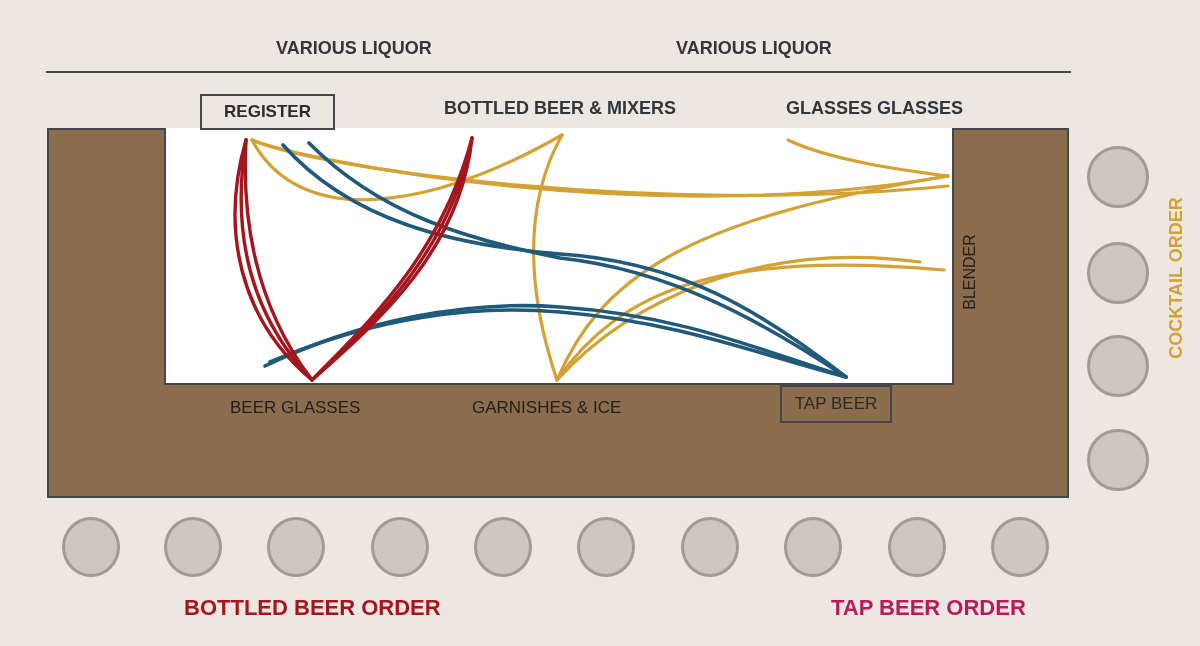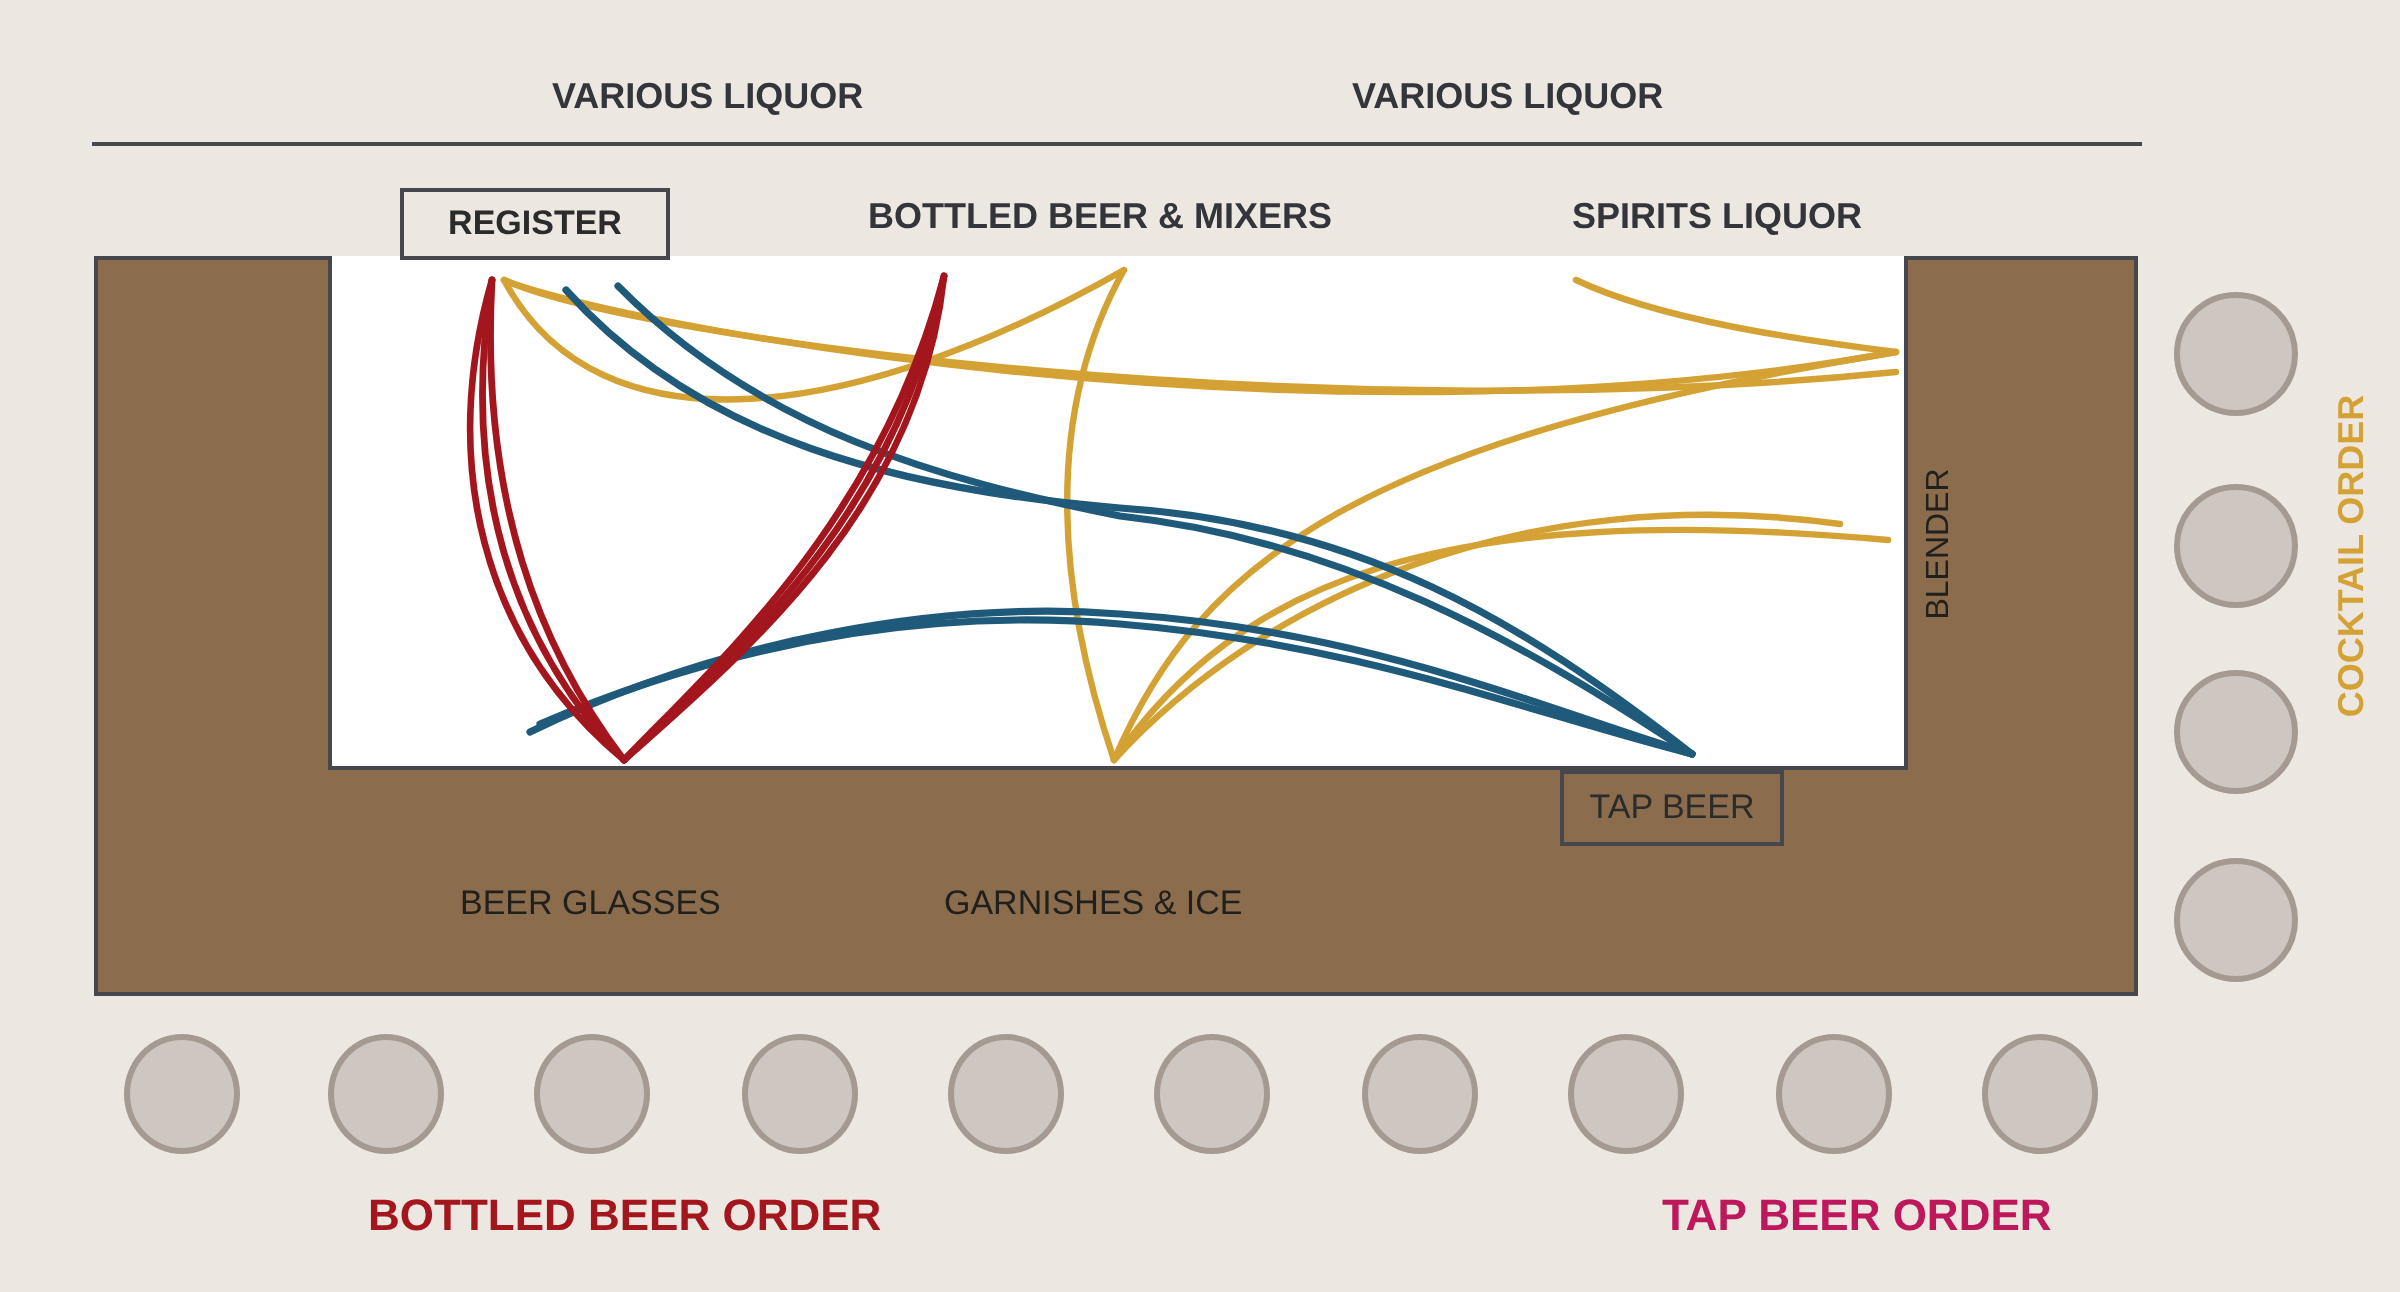--- a/index.html
+++ b/index.html
@@ -8,41 +8,41 @@
   .lbl { position:absolute; font-weight:bold; font-size:18px; color:#33353a; white-space:nowrap;margin-left:16px; }
   .divider { position:absolute; left:46px; top:71px; width:1025px; height:2px; background:#45474c; }
   .counter { position:absolute; left:47px; top:128px; width:1022px; height:370px; background:#8b6c4d;
              border:2px solid #45474c; box-sizing:border-box; }
   .work { position:absolute; left:164px; top:128px; width:790px; height:257px; background:#ffffff;
           border:2px solid #45474c; border-top:none; box-sizing:border-box; }
   .boxlbl { position:absolute; border:2px solid #45474c; box-sizing:border-box; font-size:17px;
             display:flex; align-items:center; justify-content:center; color:#2b2b2b; }
   .reg { left:200px; top:94px; width:135px; height:36px; background:#ece7e1; font-weight:bold; }
   .tap { left:780px; top:385px; width:112px; height:38px; background:#8b6c4d; font-weight:normal; }
-  .ctr-lbl { position:absolute; font-size:17px; color:#22201c; white-space:nowrap;margin-top:44px; }
+  .ctr-lbl { position:absolute; font-size:17px; color:#22201c; white-space:nowrap; }
   .blender { position:absolute; left:970px; top:272px; transform:translate(-50%,-50%) rotate(-90deg);
              font-size:16px; color:#22201c; white-space:nowrap; }
   .cocktail { position:absolute; left:1176px; top:278px; transform:translate(-50%,-50%) rotate(-90deg);
               font-size:18px; font-weight:bold; color:#d4a234; white-space:nowrap; }
   .seat { position:absolute; width:58px; height:60px; border-radius:50%; background:#cdc6c1;
           border:3px solid #a59a92; box-sizing:border-box; }
   .seat.side { width:62px; height:62px; }
   .order { position:absolute; font-weight:bold; font-size:22px; white-space:nowrap; }
   svg.flows { position:absolute; left:0; top:0; width:1200px; height:646px; pointer-events:none; }
   svg.flows path { fill:none; stroke-linecap:round; }
 </style>
 </head>
 <body>
 
 <div class="lbl" style="left:260px;top:38px;">VARIOUS LIQUOR</div>
 <div class="lbl" style="left:660px;top:38px;">VARIOUS LIQUOR</div>
 <div class="divider"></div>
 
-<div class="lbl" style="left:418px;top:98px;">BOTTLED BEER &amp; MIXERS</div>
-<div class="lbl" style="left:770px;top:98px;">SPIRITS LIQUOR</div>
+<div class="lbl" style="left:428px;top:98px;">BOTTLED BEER &amp; MIXERS</div>
+<div class="lbl" style="left:770px;top:98px;">GLASSES GLASSES</div>
 
 <div class="counter"></div>
 <div class="work"></div>
 
 <div class="boxlbl reg">
     <span>REGISTER</span>
   </div>
 <div class="boxlbl tap">
     <span>TAP BEER</span>
   </div>

